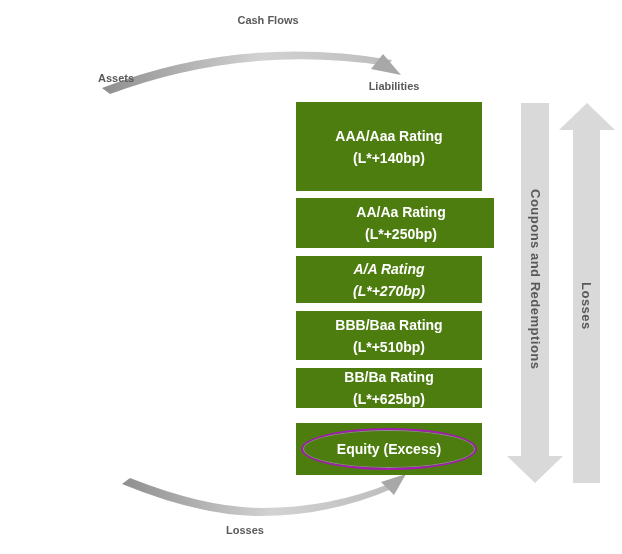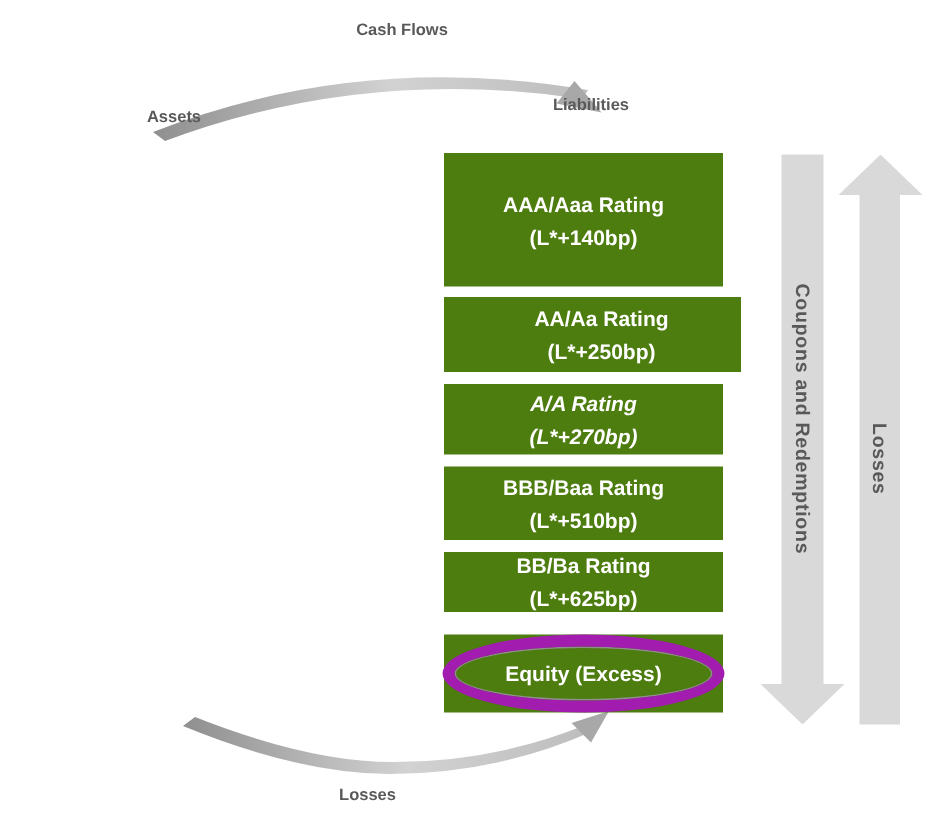--- a/index.html
+++ b/index.html
@@ -16,21 +16,21 @@
     text-align:center;line-height:22px;
   }
   .asset-box{left:25px;top:102px;width:185px;height:375px;}
   .t0{left:296px;top:102px;width:186px;height:89px;}
   .t1{left:296px;top:198px;width:186px;height:50px;padding-left:12px;}
   .t2{left:296px;top:256px;width:186px;height:47px;font-style:italic;}
   .t3{left:296px;top:311px;width:186px;height:49px;}
   .t4{left:296px;top:368px;width:186px;height:40px;}
   .equity-box{left:296px;top:423px;width:186px;height:52px;}
   .equity-ellipse{
-    width:172px;height:38px;border:8px solid #a21caf;border-radius:50%;
+    width:172px;height:38px;border:2px solid #a21caf;border-radius:50%;
     display:flex;align-items:center;justify-content:center;box-shadow:0 0 0 1px #8f8f8f inset;
   }
   .shaft{position:absolute;background:#d9d9d9;}
   .arrowhead-down{
     position:absolute;left:507px;top:456px;width:56px;height:27px;background:#d9d9d9;
     clip-path:polygon(0 0,100% 0,50% 100%);
   }
   .arrowhead-up{
     position:absolute;left:559px;top:103px;width:56px;height:27px;background:#d9d9d9;
     clip-path:polygon(50% 0,100% 100%,0 100%);
@@ -60,21 +60,21 @@
       <polygon points="383,54 401,75 371,69" fill="#a8a8a8"></polygon>
     </g>
     <g>
       <path d="M 122,484 Q 200,516 260,516 Q 330,516 394,488 L 391,483 Q 330,508 262,508 Q 206,508 130,478 Z" fill="url(#swooshGrad)"></path>
       <polygon points="406,474 394,495 381,482" fill="#a8a8a8"></polygon>
     </g>
   </svg>
 
   <div class="gray-label" style="left:178px;top:14px;width:180px;">Cash Flows</div>
   <div class="gray-label" style="left:56px;top:72px;width:120px;">Assets</div>
-  <div class="gray-label" style="left:334px;top:64px;width:120px;">Liabilities</div>
+  <div class="gray-label" style="left:334px;top:80px;width:120px;">Liabilities</div>
 
 
   <div class="navy-box t0">
     <span>AAA/Aaa Rating</span>
     <span>(L*+140bp)</span>
   </div>
   <div class="navy-box t1">
     <span>AA/Aa Rating</span>
     <span>(L*+250bp)</span>
   </div>

